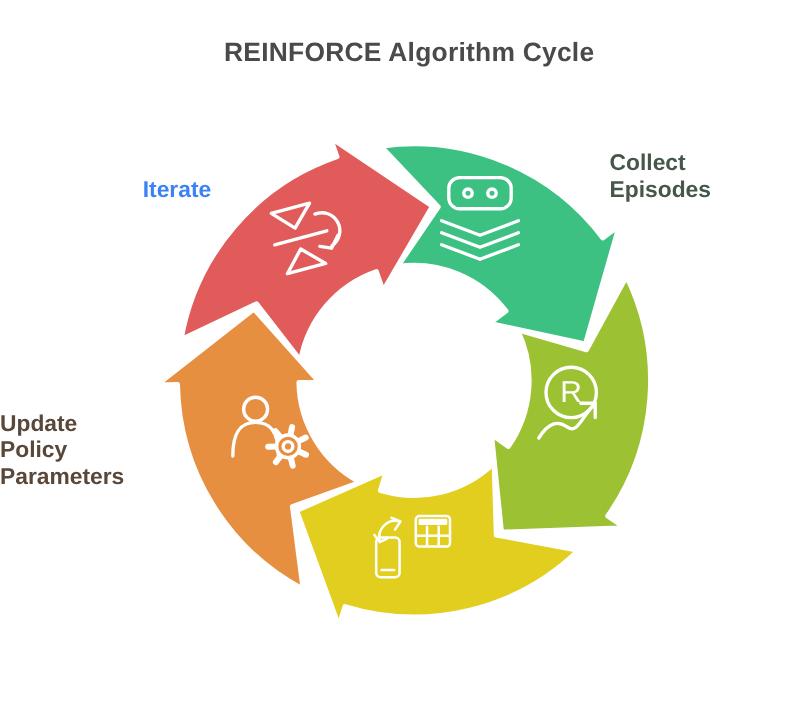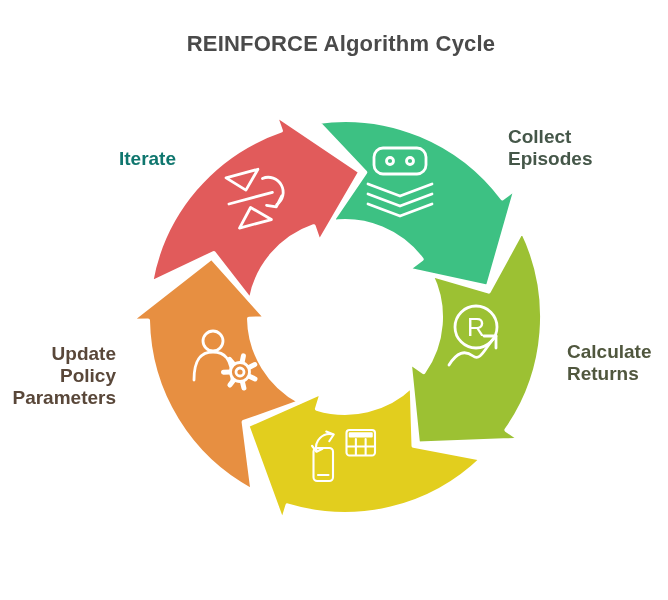--- a/index.html
+++ b/index.html
@@ -70,18 +70,16 @@
         <path d="M -23,26 L 10,26 L -7,9 Z"></path>
         <path d="M 12,-16 A 15 15 0 0 1 19,13"></path>
         <path d="M 26,6 L 18,15 L 9,11"></path>
       </g>
     </svg></div>
 
 <div id="labels">
   <h1 class="page-title" style="color: rgb(74, 74, 74);">REINFORCE Algorithm Cycle</h1>
 <div class="seg-label" style="color: rgb(69, 87, 73); top: 126px; left: 508px; text-align: left;">Collect
 Episodes</div>
-    <div class="seg-label" style="color: rgb(80, 87, 62); top: 341px; left: 567px; text-align: left;">Calculate
-Returns</div>
-    <div class="seg-label" style="color: rgb(89, 71, 57); top: 343px; right: 536px; text-align: right;">Update Policy
+    <div class="seg-label" style="color: rgb(89, 71, 57); top: 343px; right: 536px; text-align: left;">Update Policy
 Parameters</div>
-    <div class="seg-label" style="color: #0f766e; top: 148px; right: 476px; text-align: right;">Iterate</div>
+    <div class="seg-label" style="color: #3b82f6; top: 148px; right: 476px; text-align: right;">Iterate</div>
   </div>
 
 </body></html>

